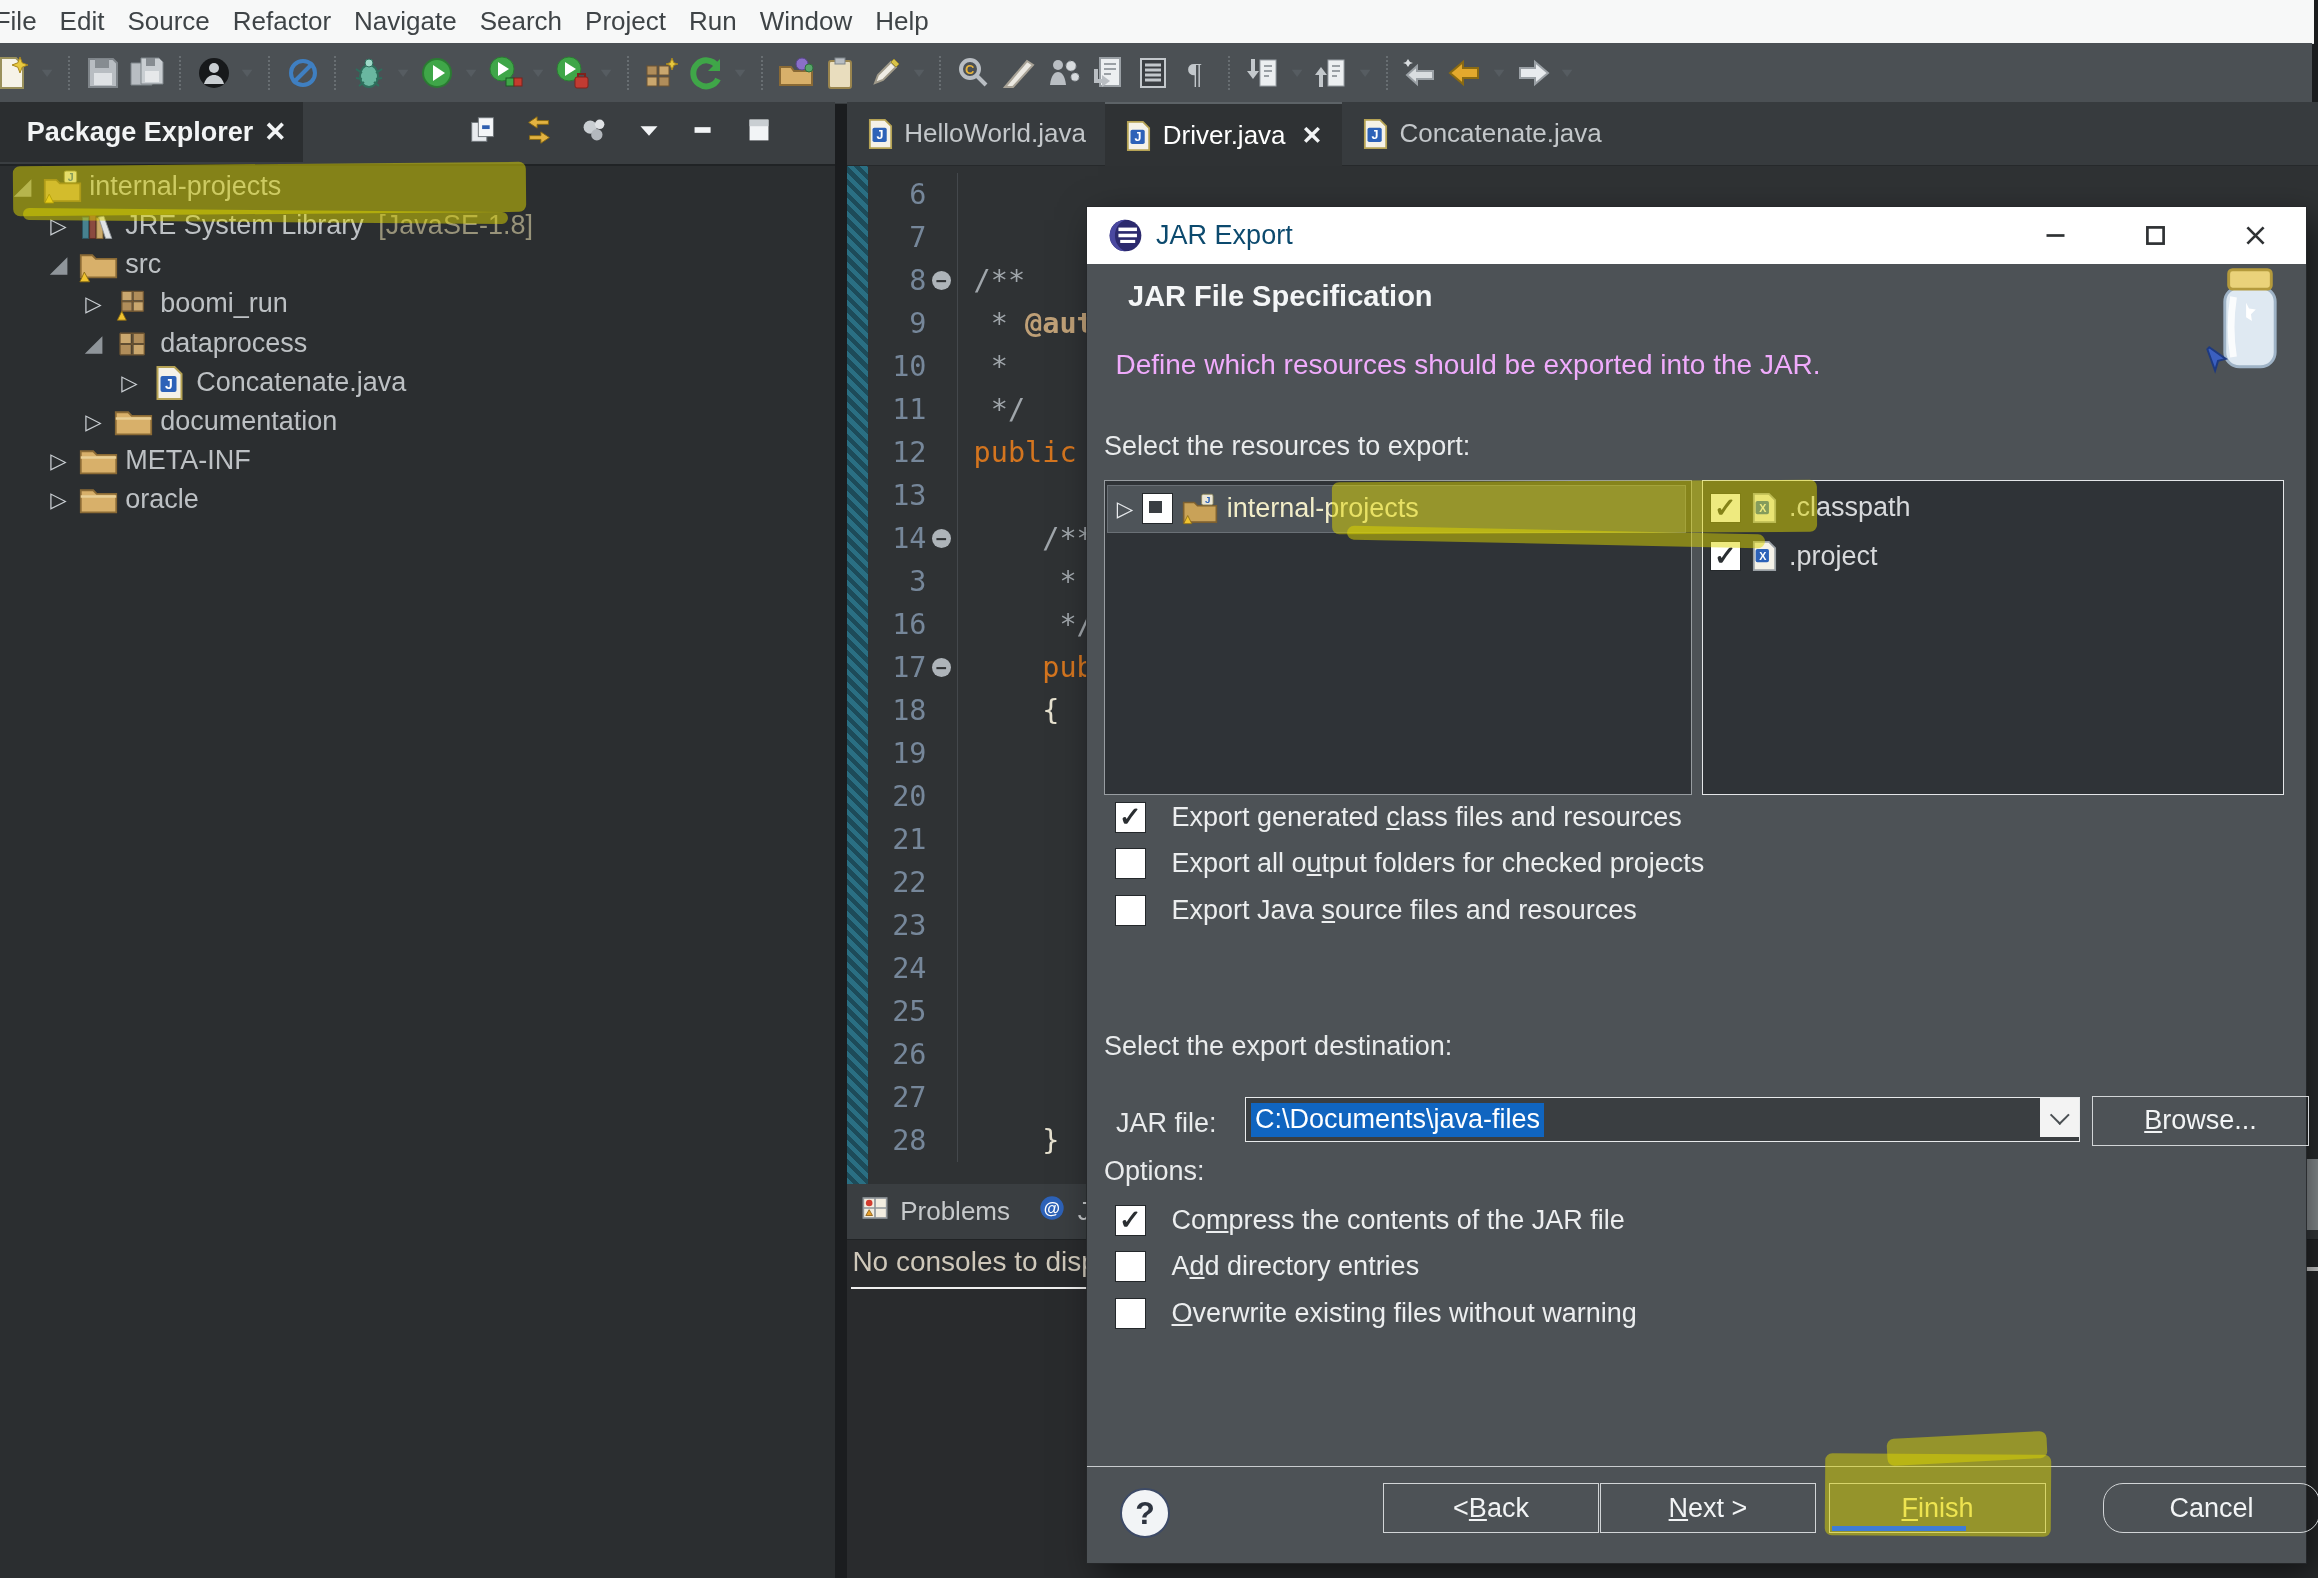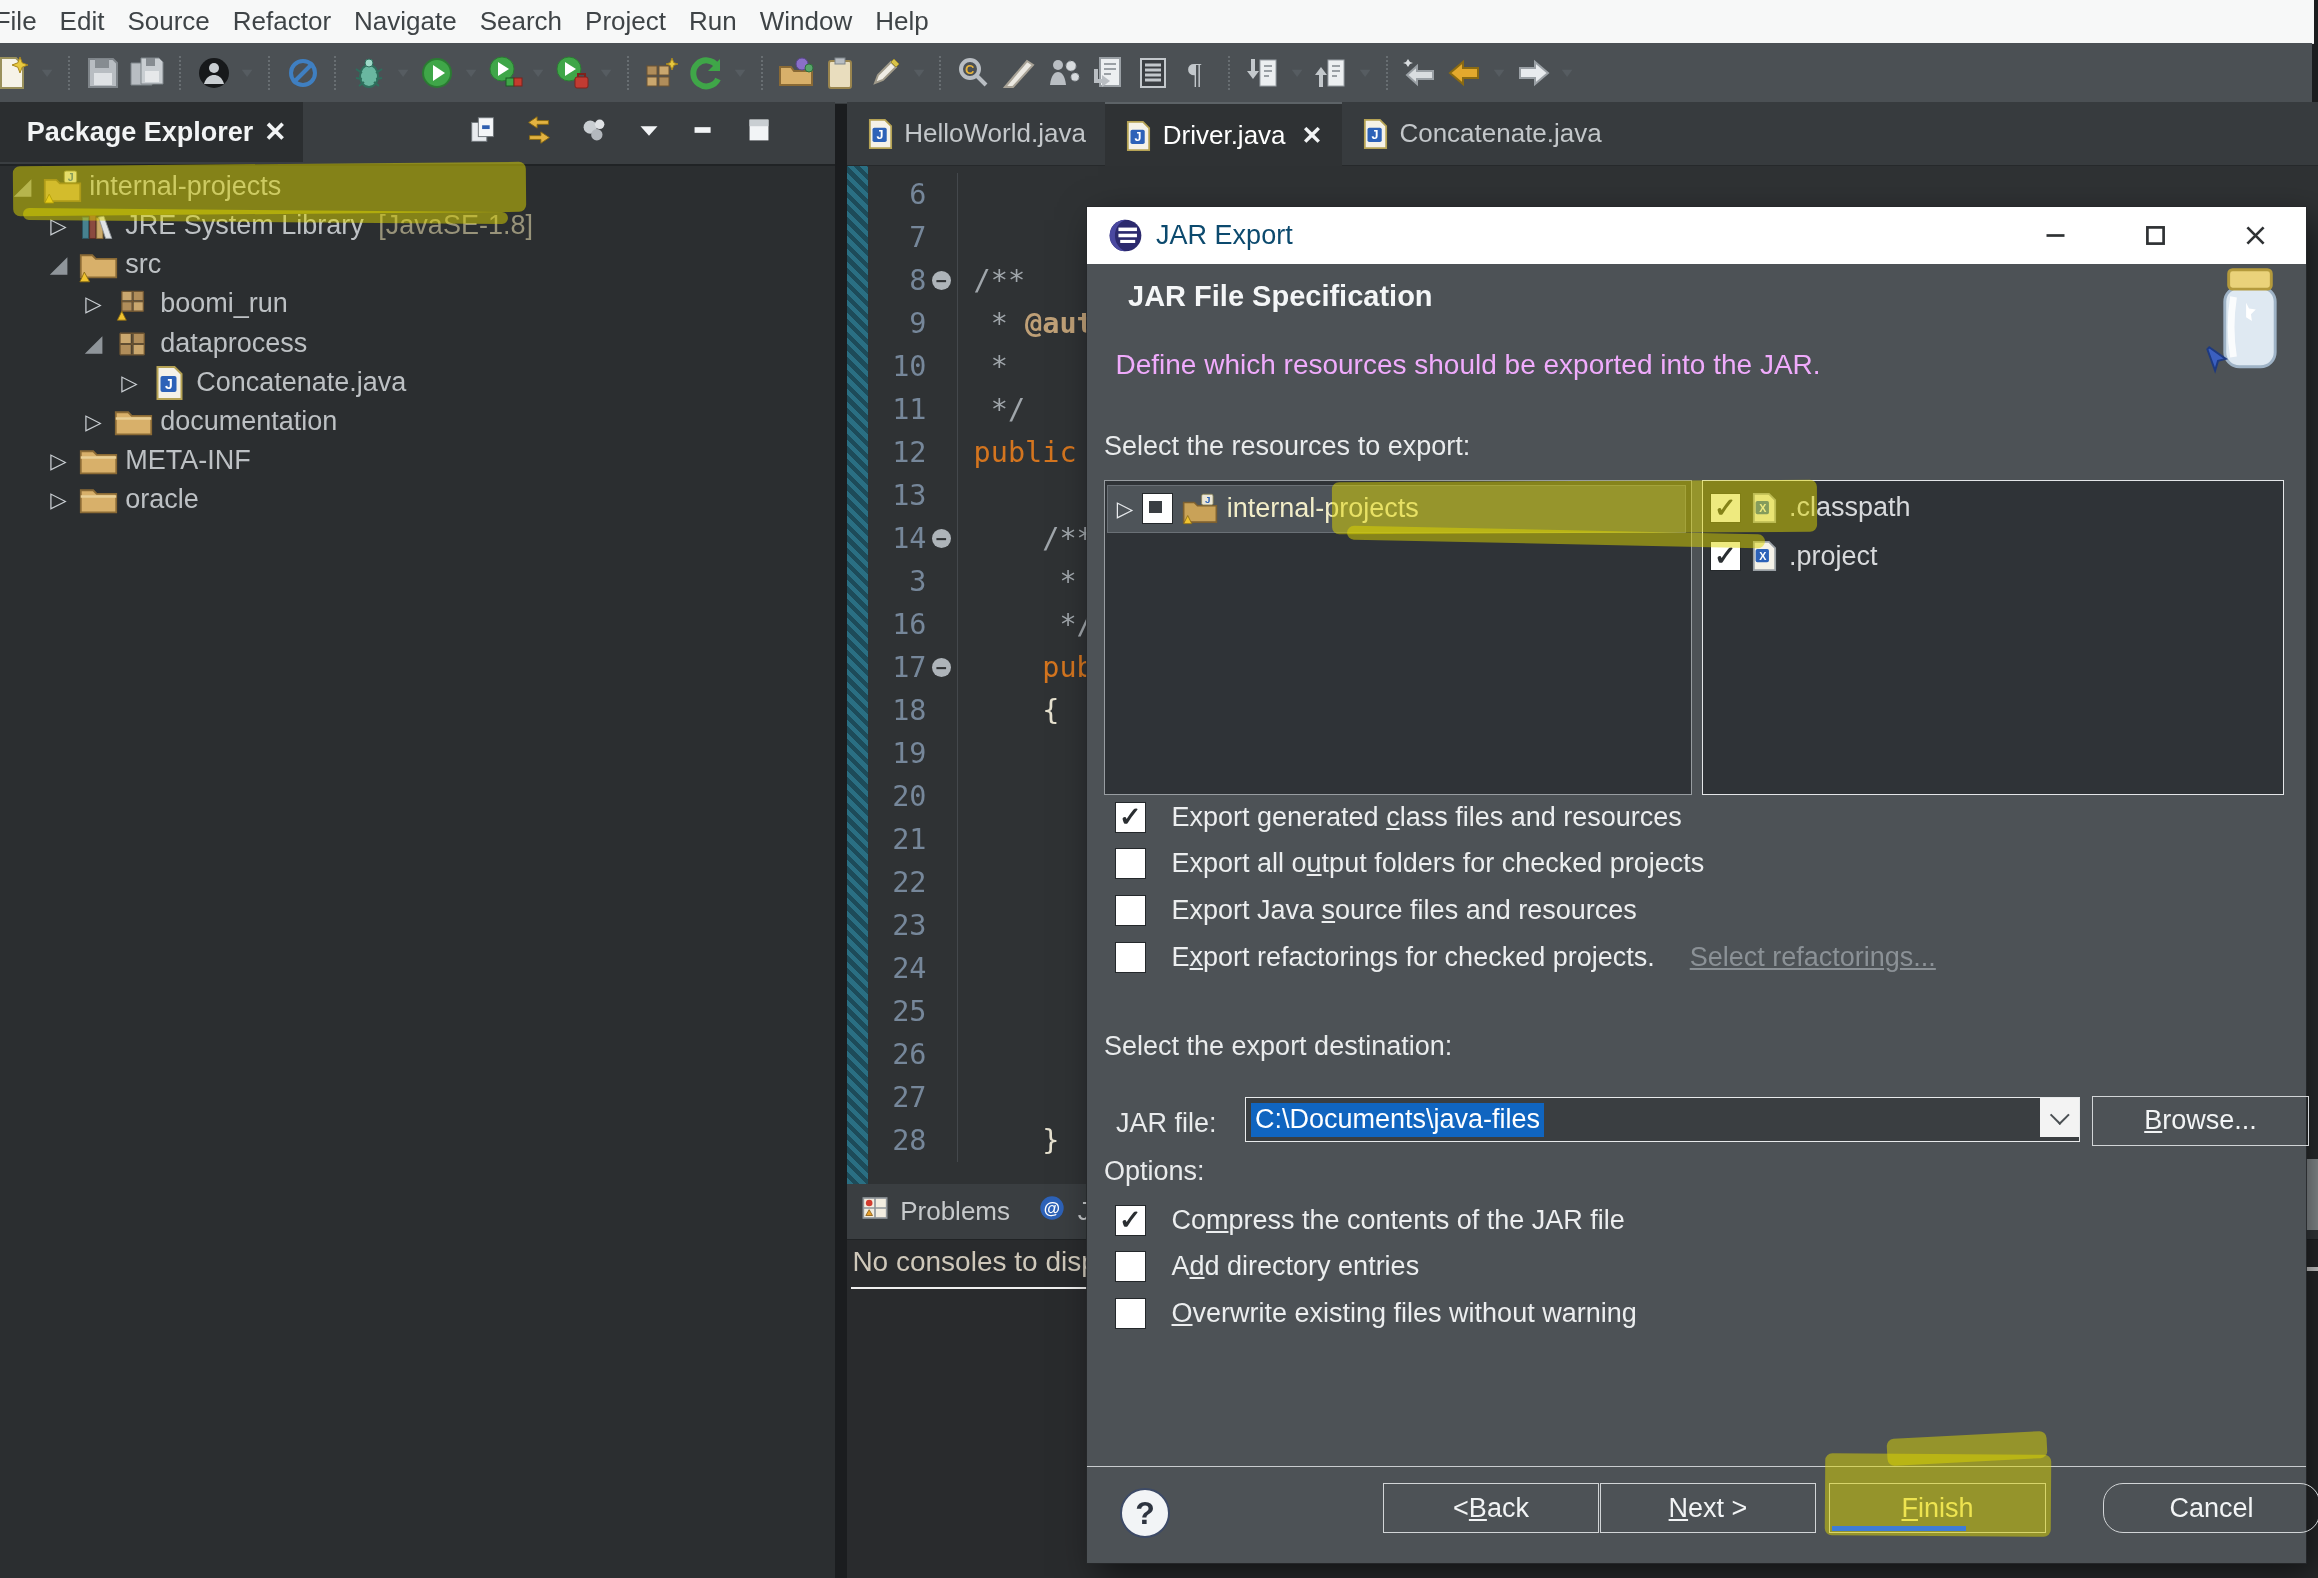--- a/index.html
+++ b/index.html
@@ -826,25 +826,20 @@
         <span>Export generated <u>c</u>lass files and resources</span>
       </div>
       <div class="optrow" style="left: 28px; top: 641px;">
         <span class="cb"></span>
         <span>Export all o<u>u</u>tput folders for checked projects</span>
       </div>
       <div class="optrow" style="left: 28px; top: 688px;">
         <span class="cb"></span>
         <span>Export Java <u>s</u>ource files and resources</span>
       </div>
-      <div class="optrow" style="left: 28px; top: 735px;">
-        <span class="cb"></span>
-        <span>E<u>x</u>port refactorings for checked projects.</span>
-        <span class="link">Select refactorings...</span>
-      </div>
       <div class="optrow" style="left: 28px; top: 998px;">
         <span class="cb checked"></span>
         <span>Co<u>m</u>press the contents of the JAR file</span>
       </div>
       <div class="optrow" style="left: 28px; top: 1044px;">
         <span class="cb"></span>
         <span>A<u>d</u>d directory entries</span>
       </div>
       <div class="optrow" style="left: 28px; top: 1091px;">
         <span class="cb"></span>

